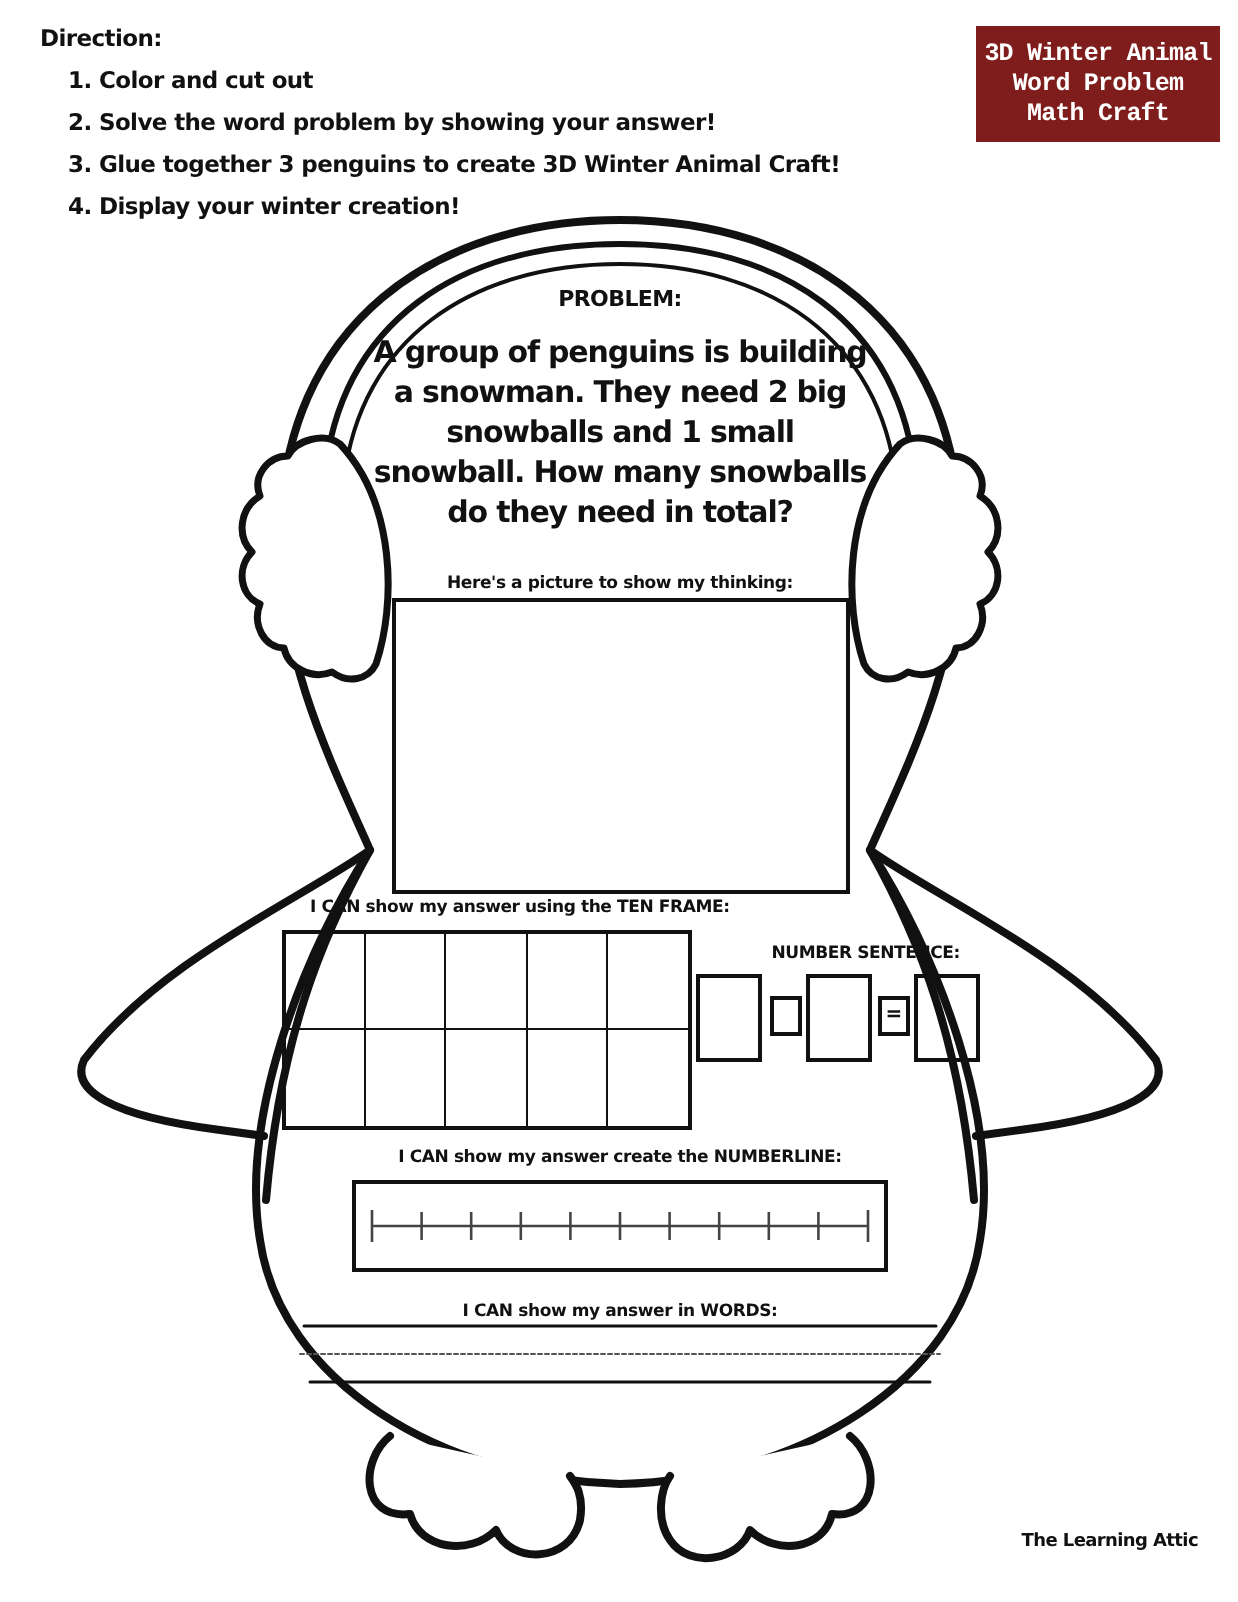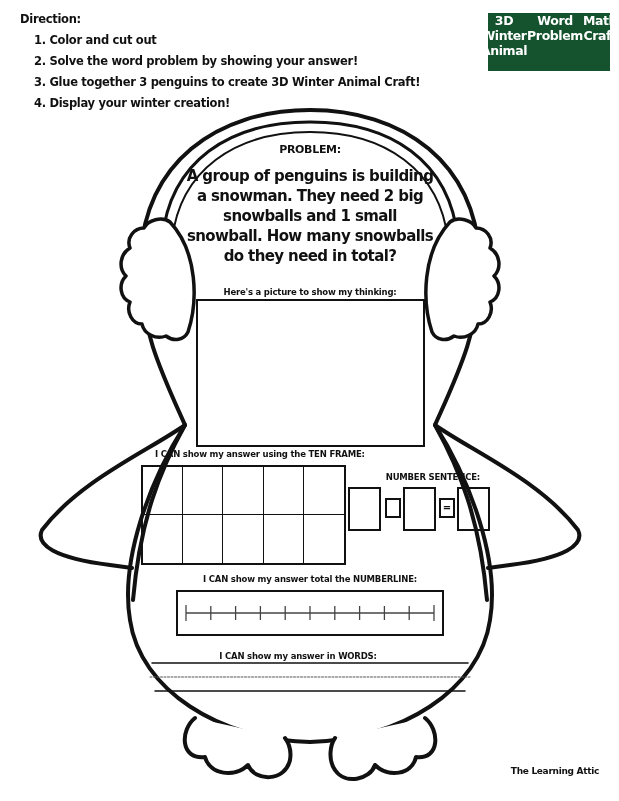--- a/index.html
+++ b/index.html
@@ -1,38 +1,38 @@
 <!DOCTYPE html>
 <html><head>
   <meta charset="utf-8">
   <style>
     html, body { margin: 0; padding: 0; background: #ffffff; }
     body { width: 619px; height: 801px; position: relative; overflow: hidden; font-family: "DejaVu Sans", sans-serif; color: #111; }
     .directions { position: absolute; left: 20px; top: 12px; }
     .dir-title { font-size: 11.5px; font-weight: bold; letter-spacing: -0.3px; }
     .dir-list { margin: 0; padding: 0; list-style: none; }
     .dir-item { font-size: 11.5px; font-weight: bold; letter-spacing: -0.3px; margin-left: 14px; margin-top: 7px; line-height: 14px; }
-    .title-badge { position: absolute; left: 488px; top: 13px; width: 122px; height: 58px; background: #14532d; color: #fff; font-weight: bold; font-size: 12.5px; line-height: 15px; text-align: center; display: flex; flex-direction: row; justify-content: center; letter-spacing: -0.4px; }
+    .title-badge { position: absolute; left: 488px; top: 13px; width: 122px; height: 58px; background: #7f1d1d; color: #fff; font-weight: bold; font-size: 12.5px; line-height: 15px; text-align: center; display: flex; flex-direction: column; justify-content: center; letter-spacing: -0.4px; font-family: Liberation Mono, monospace; }
     svg.penguin { position: absolute; left: 0; top: 0; }
     .abs { position: absolute; }
     .problem-title { left: 200px; width: 220px; top: 143px; text-align: center; font-weight: bold; font-size: 11px; letter-spacing: -0.3px; }
     .problem-text { left: 185px; width: 250px; top: 166px; text-align: center; font-weight: bold; font-size: 15px; line-height: 20px; letter-spacing: -0.6px; }
     .picture-label { left: 180px; width: 260px; top: 287px; text-align: center; font-weight: bold; font-size: 8.5px; letter-spacing: -0.2px; }
     .picture-box { left: 196px; top: 299px; width: 229px; height: 148px; border: 2px solid #111; box-sizing: border-box; }
     .tenframe-label { left: 155px; top: 449px; font-weight: bold; font-size: 8.5px; letter-spacing: -0.2px; }
     .tenframe { left: 141px; top: 465px; width: 205px; height: 100px; border: 2px solid #111; box-sizing: border-box; display: grid; grid-template-columns: repeat(5, 1fr); grid-template-rows: repeat(2, 1fr); }
     .tf-cell { border-right: 1.5px solid #111; border-bottom: 1.5px solid #111; }
     .tf-cell:nth-child(5n) { border-right: none; }
     .tf-cell:nth-child(n+6) { border-bottom: none; }
     .ns-label { left: 360px; width: 120px; top: 472px; text-align: right; font-weight: bold; font-size: 8.5px; letter-spacing: -0.2px; }
     .ns-box { border: 2px solid #111; box-sizing: border-box; }
     .ns-op { border: 2px solid #111; box-sizing: border-box; font-size: 10px; font-weight: bold; display: flex; align-items: center; justify-content: center; line-height: 1; }
     .nl-label { left: 160px; width: 300px; top: 574px; text-align: center; font-weight: bold; font-size: 8.5px; letter-spacing: -0.2px; }
     .nl-box { left: 176px; top: 590px; width: 268px; height: 46px; border: 2px solid #111; box-sizing: border-box; }
-    .words-label { left: 148px; width: 300px; top: 651px; text-align: center; font-weight: bold; font-size: 8.5px; letter-spacing: -0.2px; }
+    .words-label { left: 160px; width: 300px; top: 651px; text-align: center; font-weight: bold; font-size: 8.5px; letter-spacing: -0.2px; }
     .footer { right: 20px; top: 766px; font-weight: bold; font-size: 9px; letter-spacing: -0.3px; }
   </style>
 </head>
 <body>
 
 <div class="directions">
   <div class="dir-title">Direction:</div>
   <ol class="dir-list">
     <li class="dir-item">1. Color and cut out</li>
     <li class="dir-item">2. Solve the word problem by showing your answer!</li>
@@ -94,21 +94,21 @@
   <div class="tf-cell"></div>
 </div>
 
 <div class="abs ns-label">NUMBER SENTENCE:</div>
 <div class="abs ns-box" style="left:348px;top:487px;width:33px;height:44px;"></div>
 <div class="abs ns-op" style="left:385px;top:498px;width:16px;height:20px;"></div>
 <div class="abs ns-box" style="left:403px;top:487px;width:33px;height:44px;"></div>
 <div class="abs ns-op" style="left:439px;top:498px;width:16px;height:20px;">=</div>
 <div class="abs ns-box" style="left:457px;top:487px;width:33px;height:44px;"></div>
 
-<div class="abs nl-label">I CAN show my answer total the NUMBERLINE:</div>
+<div class="abs nl-label">I CAN show my answer create the NUMBERLINE:</div>
 <div class="abs nl-box">
   <svg width="264" height="42" viewBox="0 0 264 42">
     <g stroke="#444" stroke-width="1.3">
       <line x1="8" y1="21" x2="256" y2="21"></line>
       <line x1="8" y1="13" x2="8" y2="29"></line>
       <line x1="32.8" y1="14" x2="32.8" y2="28"></line>
       <line x1="57.6" y1="14" x2="57.6" y2="28"></line>
       <line x1="82.4" y1="14" x2="82.4" y2="28"></line>
       <line x1="107.2" y1="14" x2="107.2" y2="28"></line>
       <line x1="132" y1="14" x2="132" y2="28"></line>

